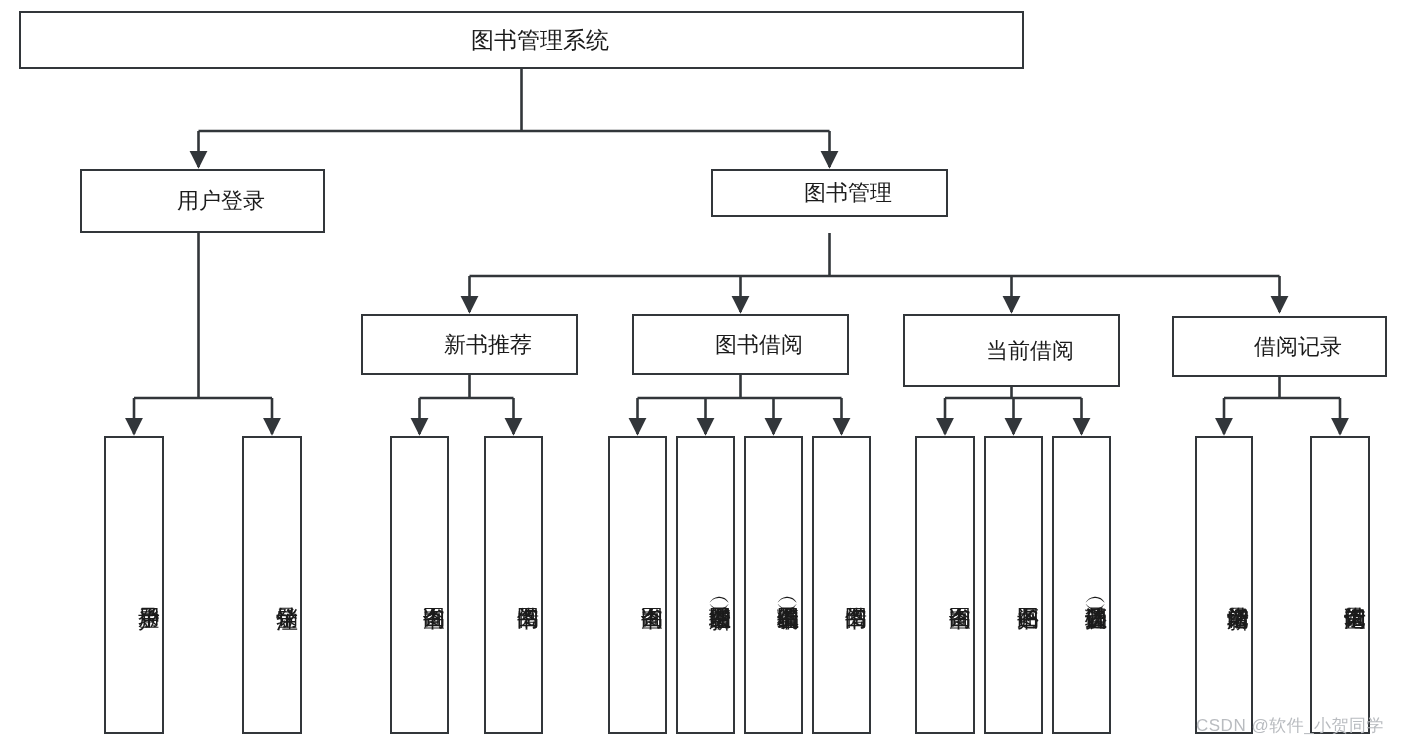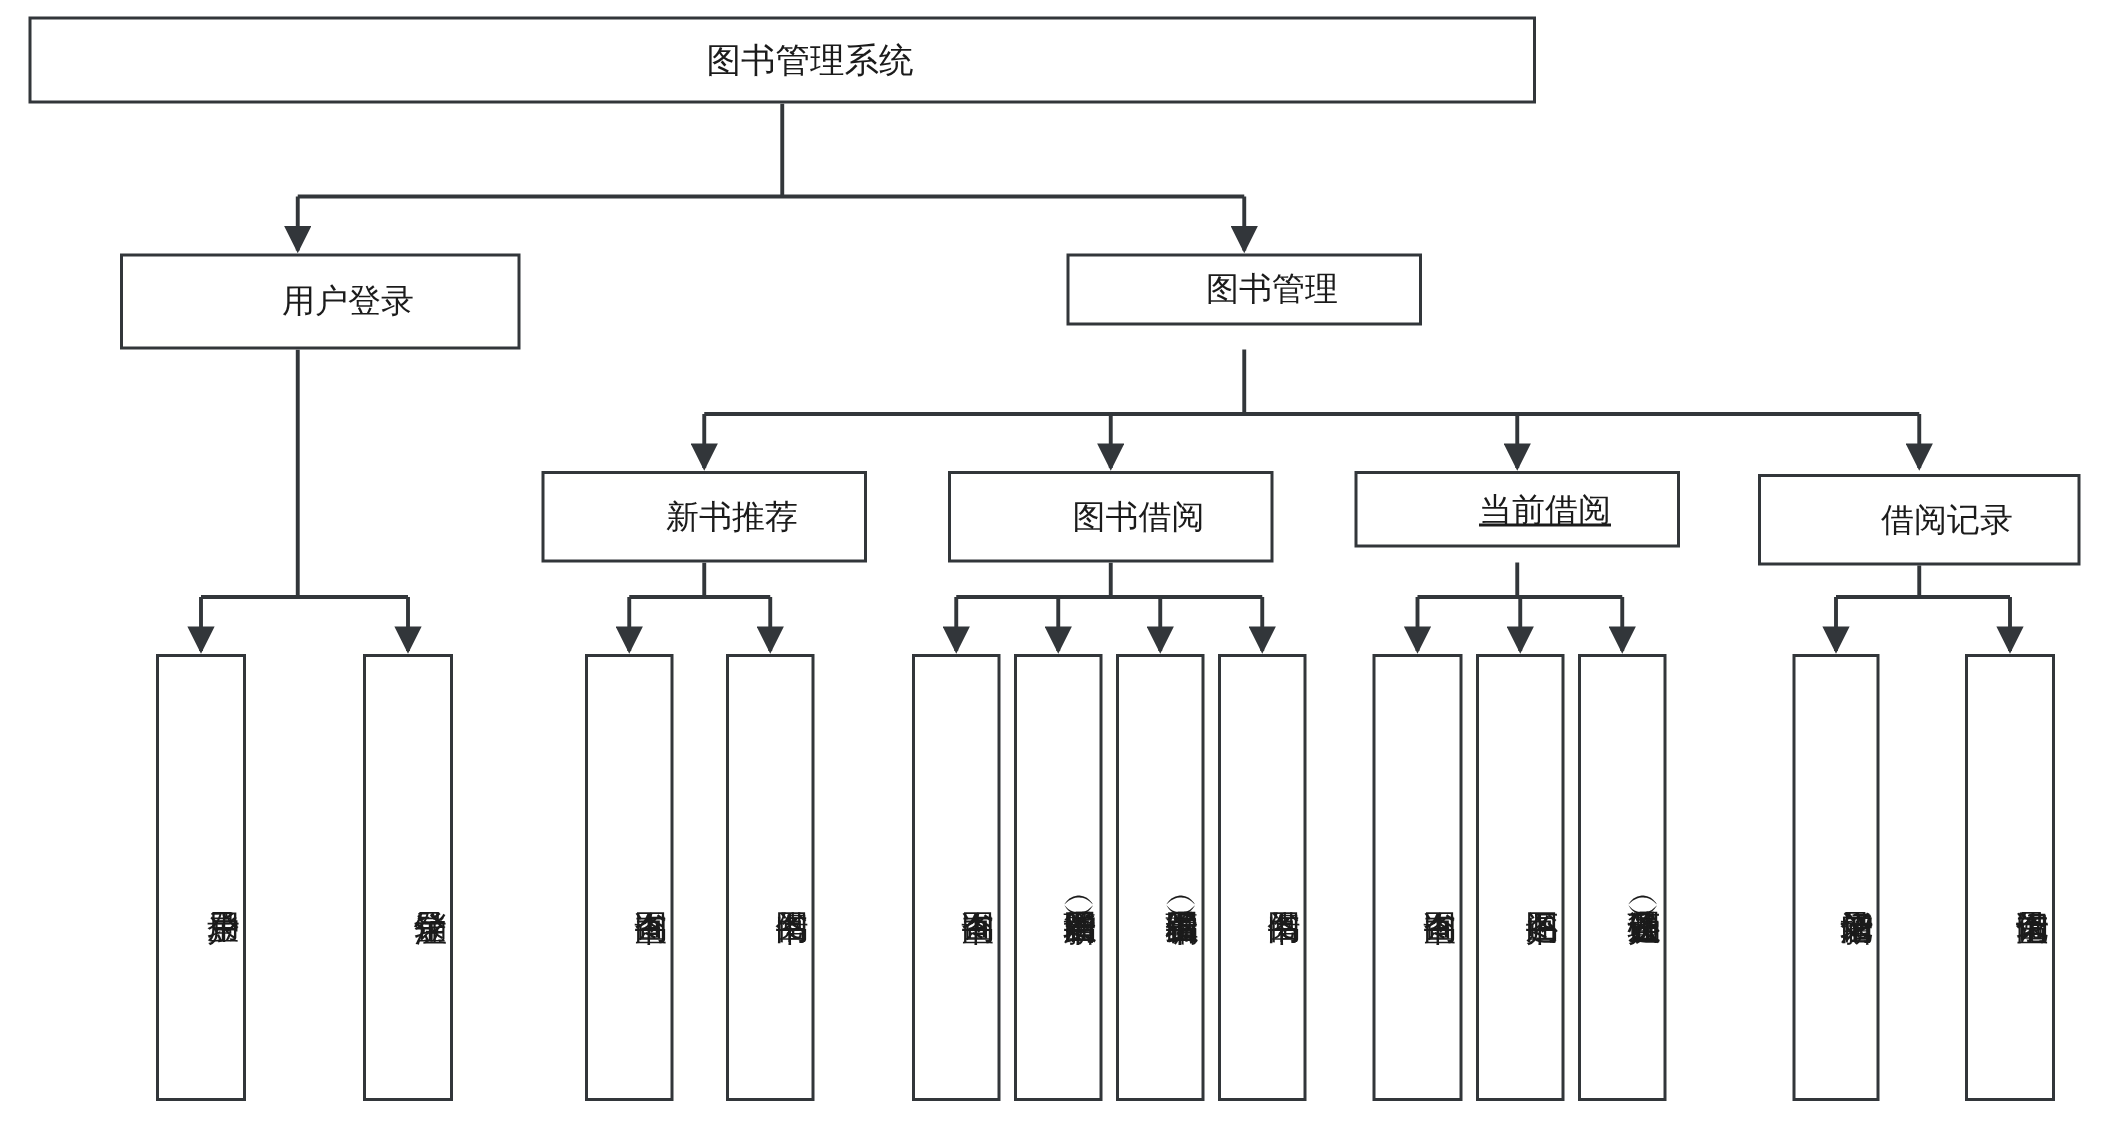--- a/index.html
+++ b/index.html
@@ -112,33 +112,33 @@
         <path d="M 1224 398 L 1340 398"></path>
         <path d="M 1224 398 L 1224 434" marker-end="url(#arrow)"></path>
         <path d="M 1340 398 L 1340 434" marker-end="url(#arrow)"></path>
       </g>
   </svg>
 
   <div id="node-layer">
       <div class="node horizontal root" style="left: 19px; top: 11px; width: 1005px; height: 58px;">
         <span class="node-label">图书管理系统</span>
       </div>
-      <div class="node horizontal level2" style="left: 80px; top: 169px; width: 267px; height: 64px;">
+      <div class="node horizontal level2" style="left: 80px; top: 169px; width: 245px; height: 64px;">
         <span class="node-label">用户登录</span>
       </div>
       <div class="node horizontal level2" style="left: 711px; top: 169px; width: 237px; height: 48px; justify-content: center;">
         <span class="node-label">图书管理</span>
       </div>
       <div class="node horizontal level3" style="left: 361px; top: 314px; width: 217px; height: 61px;">
         <span class="node-label">新书推荐</span>
       </div>
       <div class="node horizontal level3" style="left: 632px; top: 314px; width: 217px; height: 61px; align-items: center;">
         <span class="node-label">图书借阅</span>
       </div>
-      <div class="node horizontal level3" style="left: 903px; top: 314px; width: 217px; height: 51px; text-decoration: underline;">
+      <div class="node horizontal level3" style="left: 903px; top: 314px; width: 217px; height: 73px;">
         <span class="node-label">当前借阅</span>
       </div>
       <div class="node horizontal level3" style="left: 1172px; top: 316px; width: 215px; height: 61px;">
         <span class="node-label">借阅记录</span>
       </div>
       <div class="node vertical leaf" style="left: 104px; top: 436px; width: 60px; height: 298px;">
         <span class="node-label">用户登录</span>
       </div>
       <div class="node vertical leaf" style="left: 242px; top: 436px; width: 60px; height: 298px;">
         <span class="node-label">注销登录</span>
@@ -171,13 +171,14 @@
         <span class="node-label">确认归还（管理员）</span>
       </div>
       <div class="node vertical leaf" style="left: 1195px; top: 436px; width: 58px; height: 298px;">
         <span class="node-label">新增借阅记录</span>
       </div>
       <div class="node vertical leaf" style="left: 1310px; top: 436px; width: 60px; height: 298px;">
         <span class="node-label">查询借阅记录</span>
       </div>
     </div>
 
+  <div class="watermark">CSDN @软件_小贺同学</div>
 </div>
 
 </body></html>

